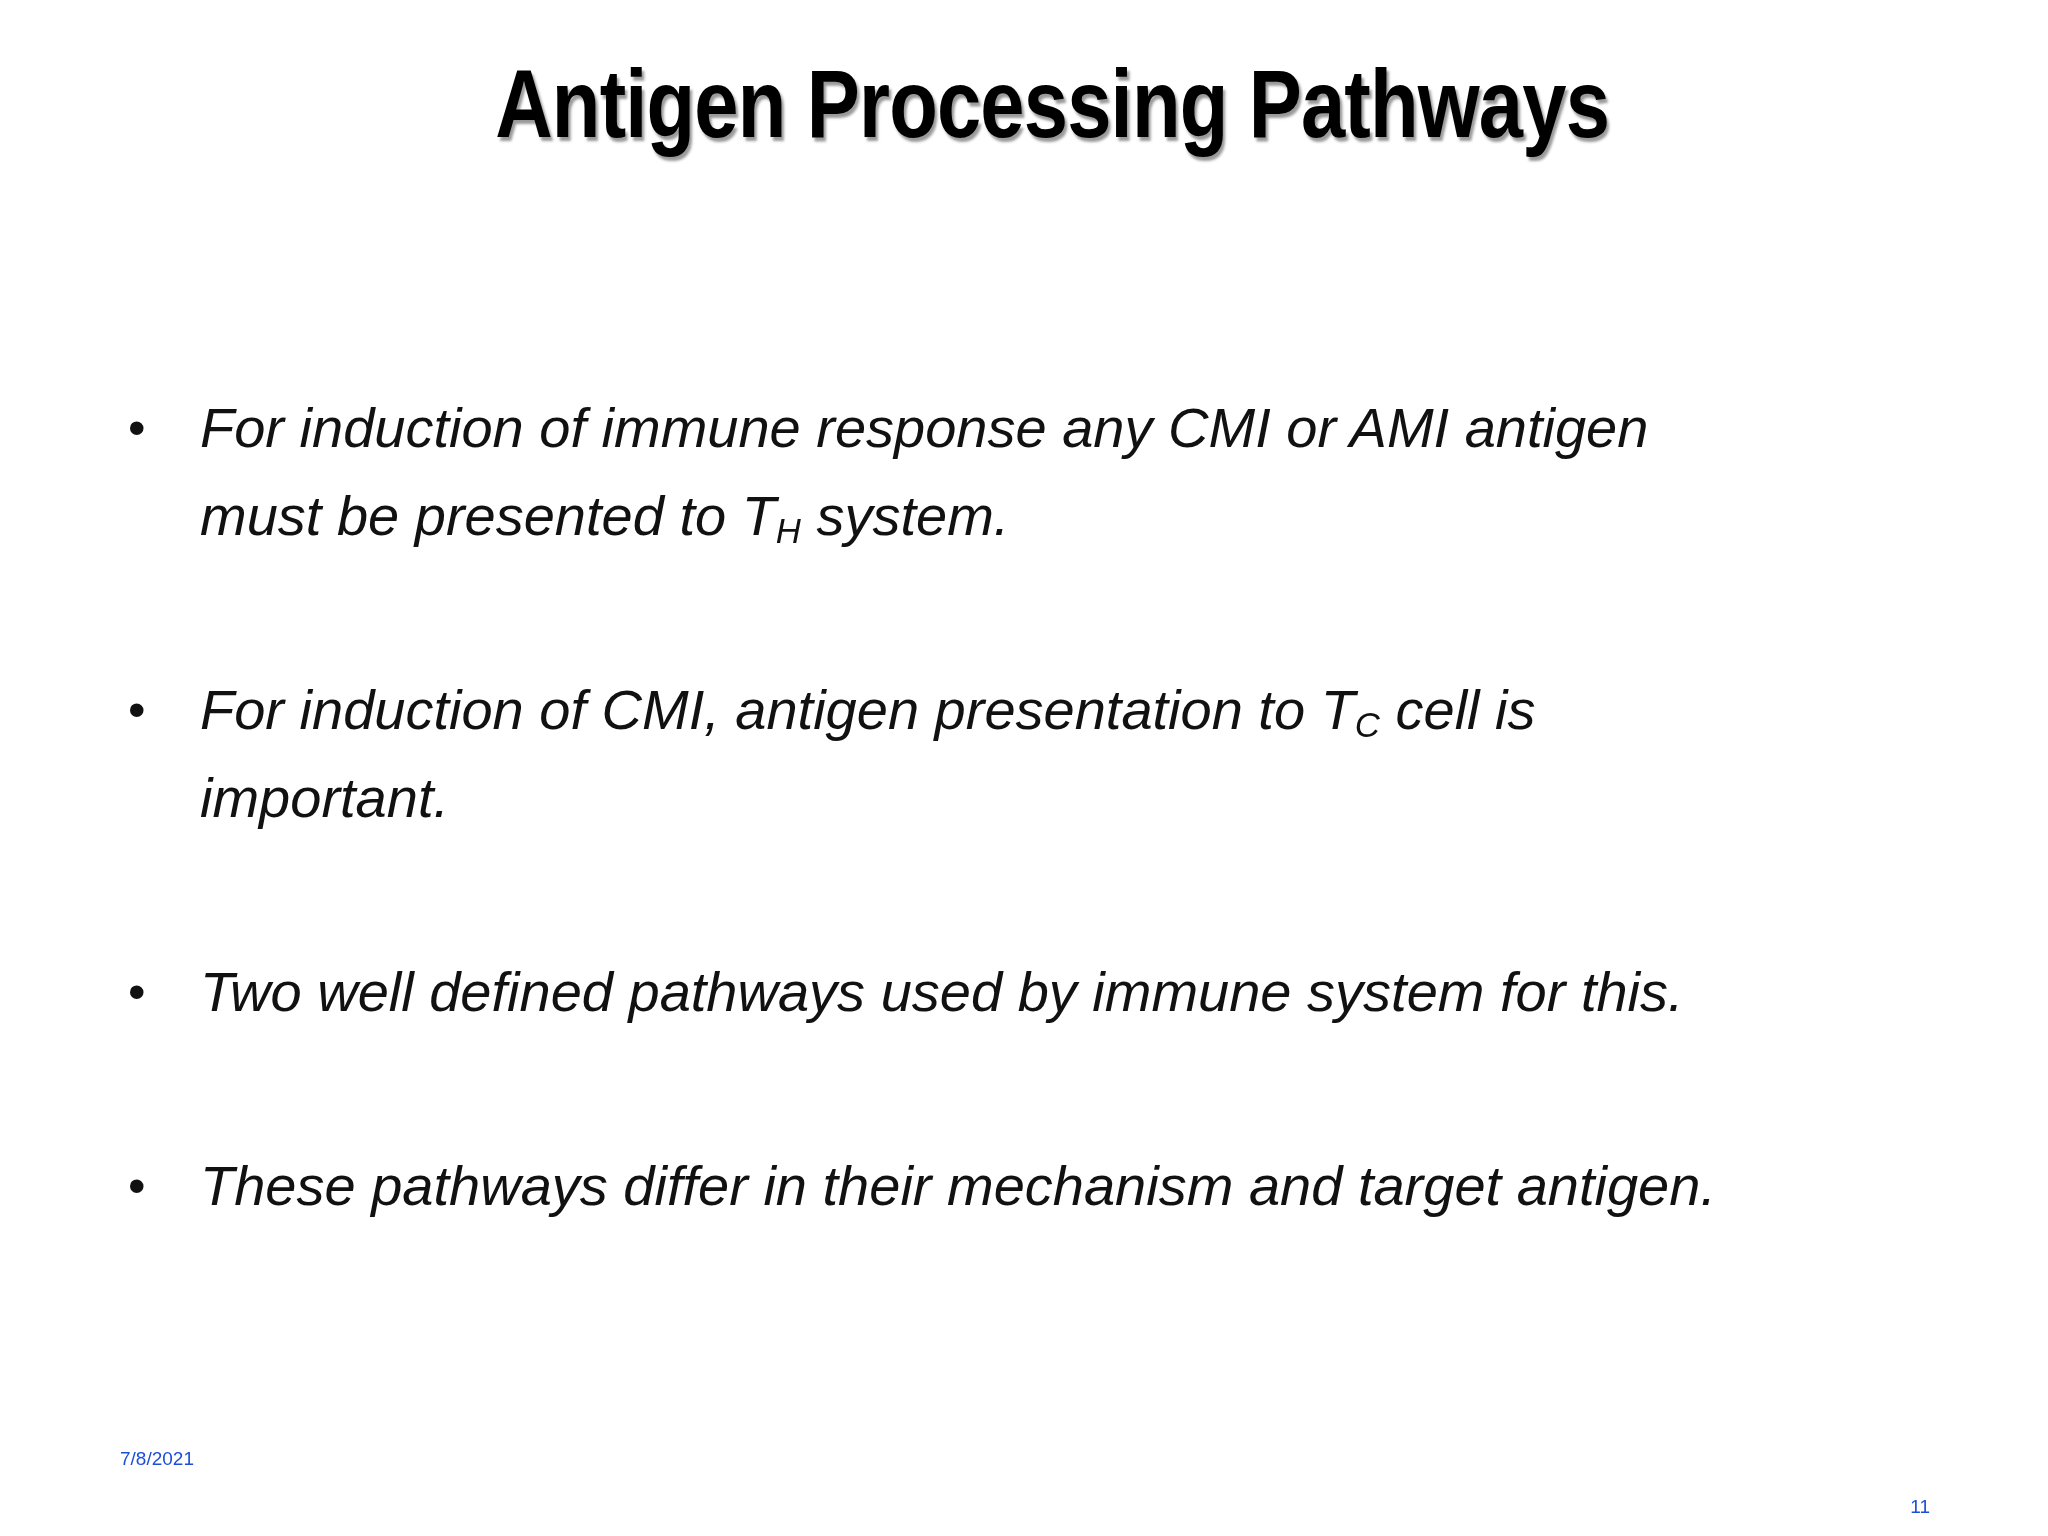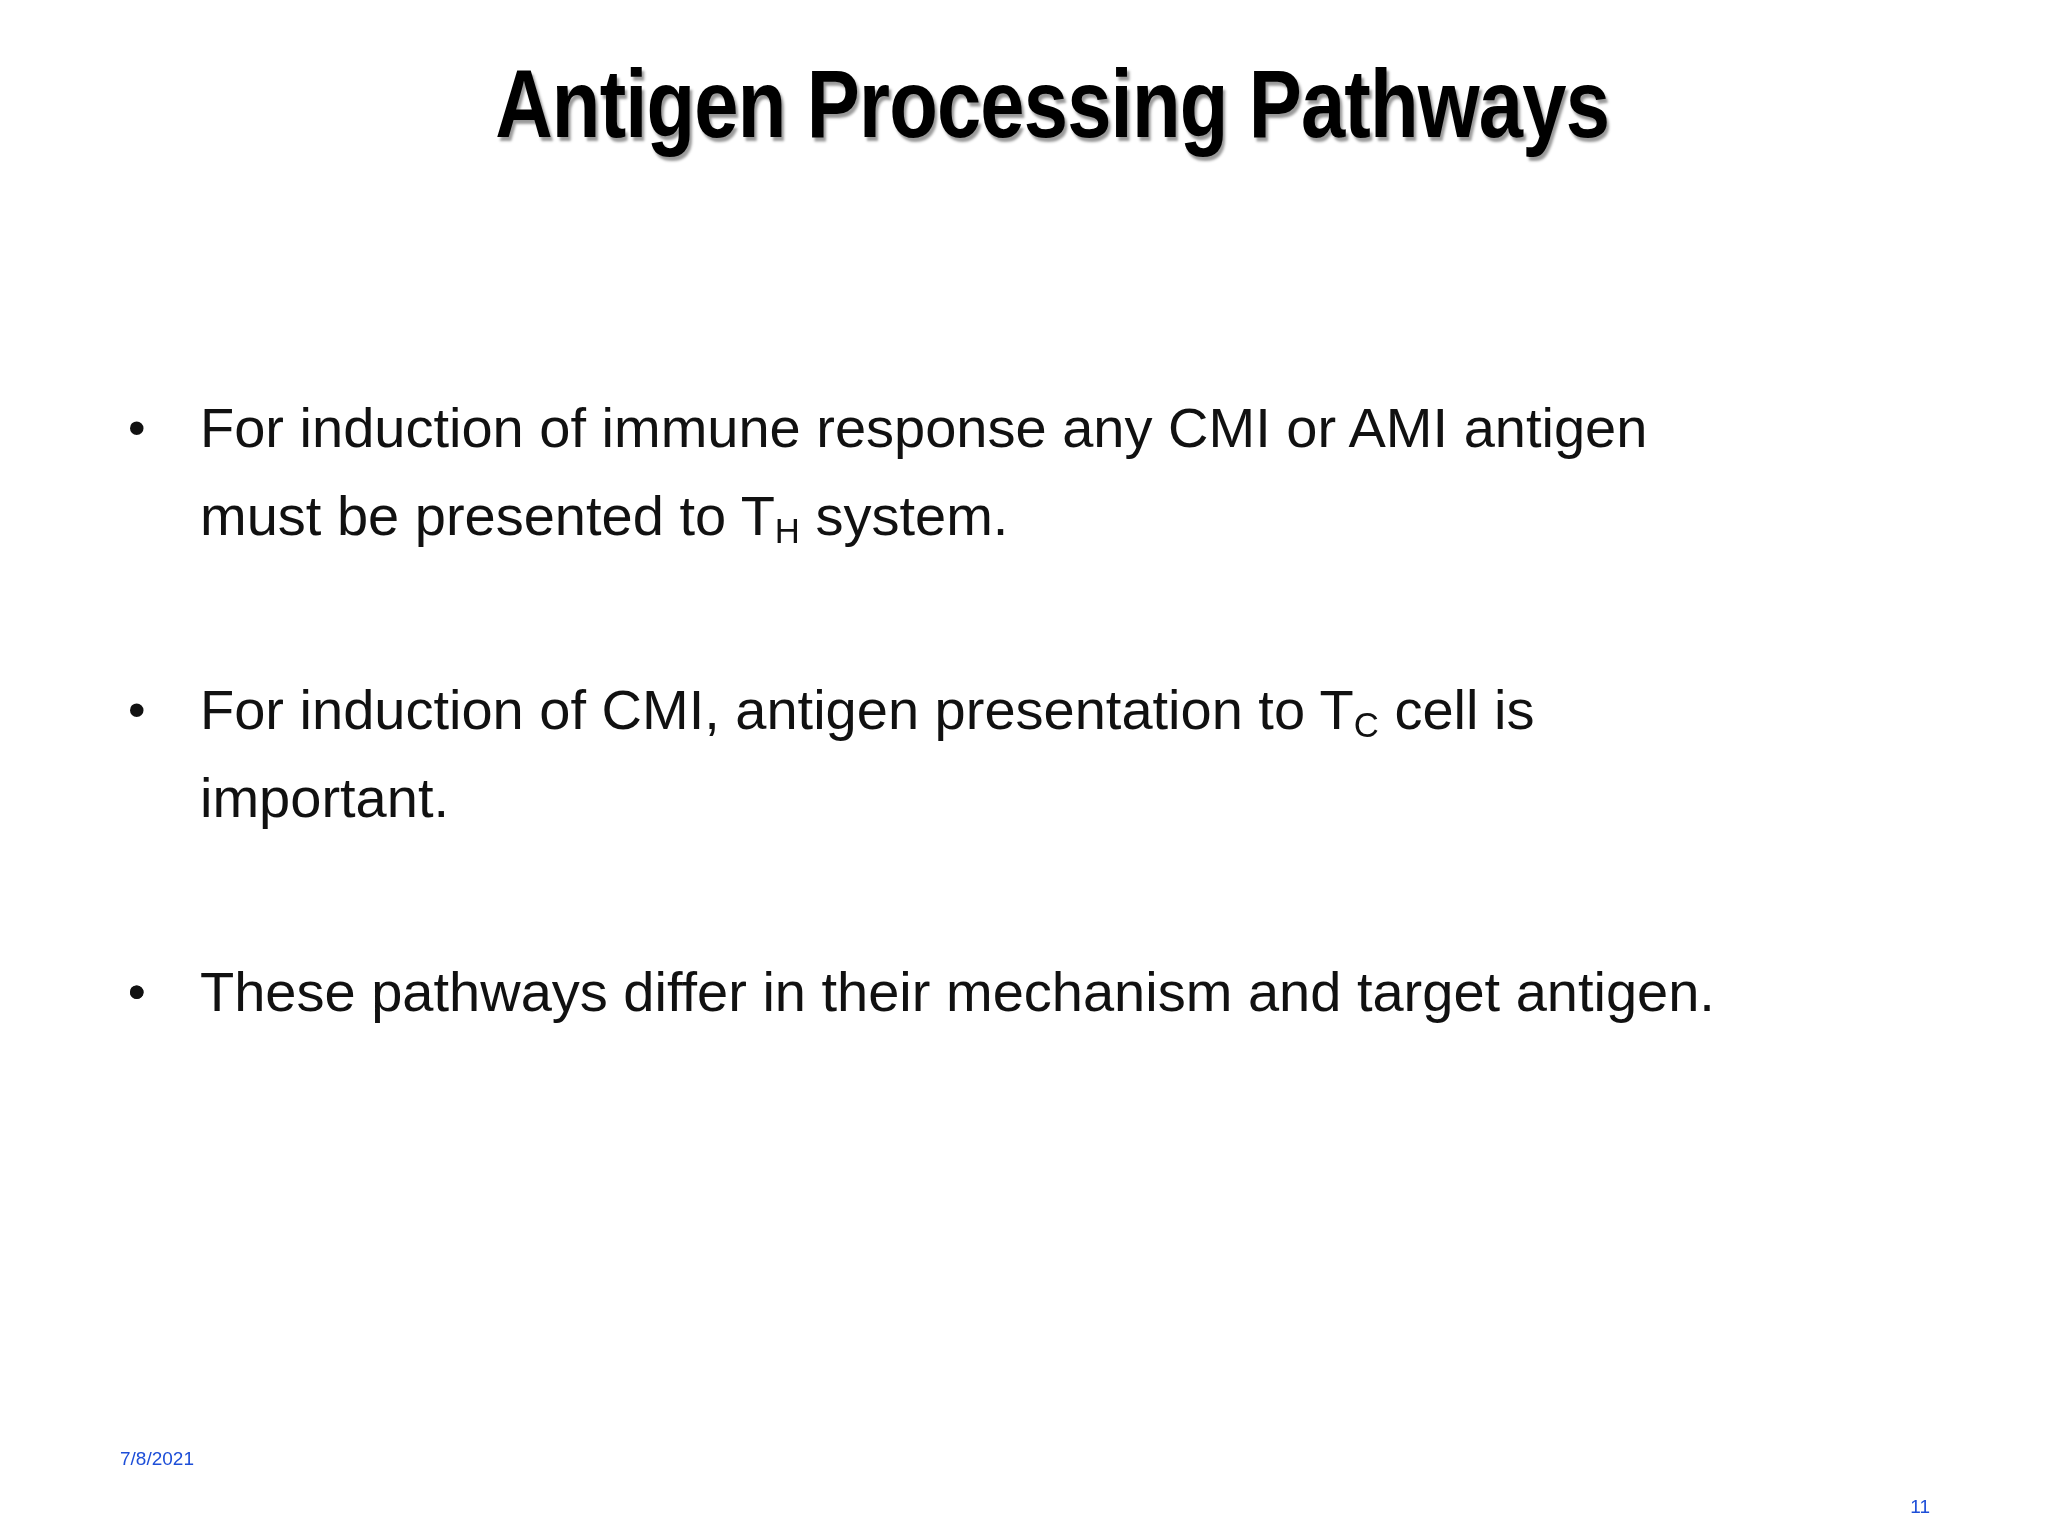--- a/index.html
+++ b/index.html
@@ -59,20 +59,21 @@
   .bullet-marker {
     position: absolute;
     left: 8px;
     top: 0;
     font-size: 50px;
     line-height: 88px;
     color: #111111;
   }
   .bullet-text {
     white-space: pre-wrap;
+    font-style: italic;
   }
   .bullet-text sub {
     font-size: 0.62em;
     line-height: 0;
     vertical-align: -0.22em;
   }
   
   .footer-item {
     position: absolute;
     top: 1448px;
@@ -101,20 +102,21 @@
     </li>
 
     <li class="bullet-item">
       <span class="bullet-marker">•</span>
       <span class="bullet-text"><span>For induction of CMI, antigen presentation to T</span><sub>C</sub><span> cell is
 important.</span></span>
     </li>
 
     <li class="bullet-item">
       <span class="bullet-marker">•</span>
+      <span class="bullet-text"><span>Two well defined pathways used by immune system for this.</span></span>
     </li>
 
     <li class="bullet-item">
       <span class="bullet-marker">•</span>
       <span class="bullet-text"><span>These pathways differ in their mechanism and target antigen.</span></span>
     </li>
 
   </ul>
 
   <span class="footer-item footer-date">7/8/2021</span>

